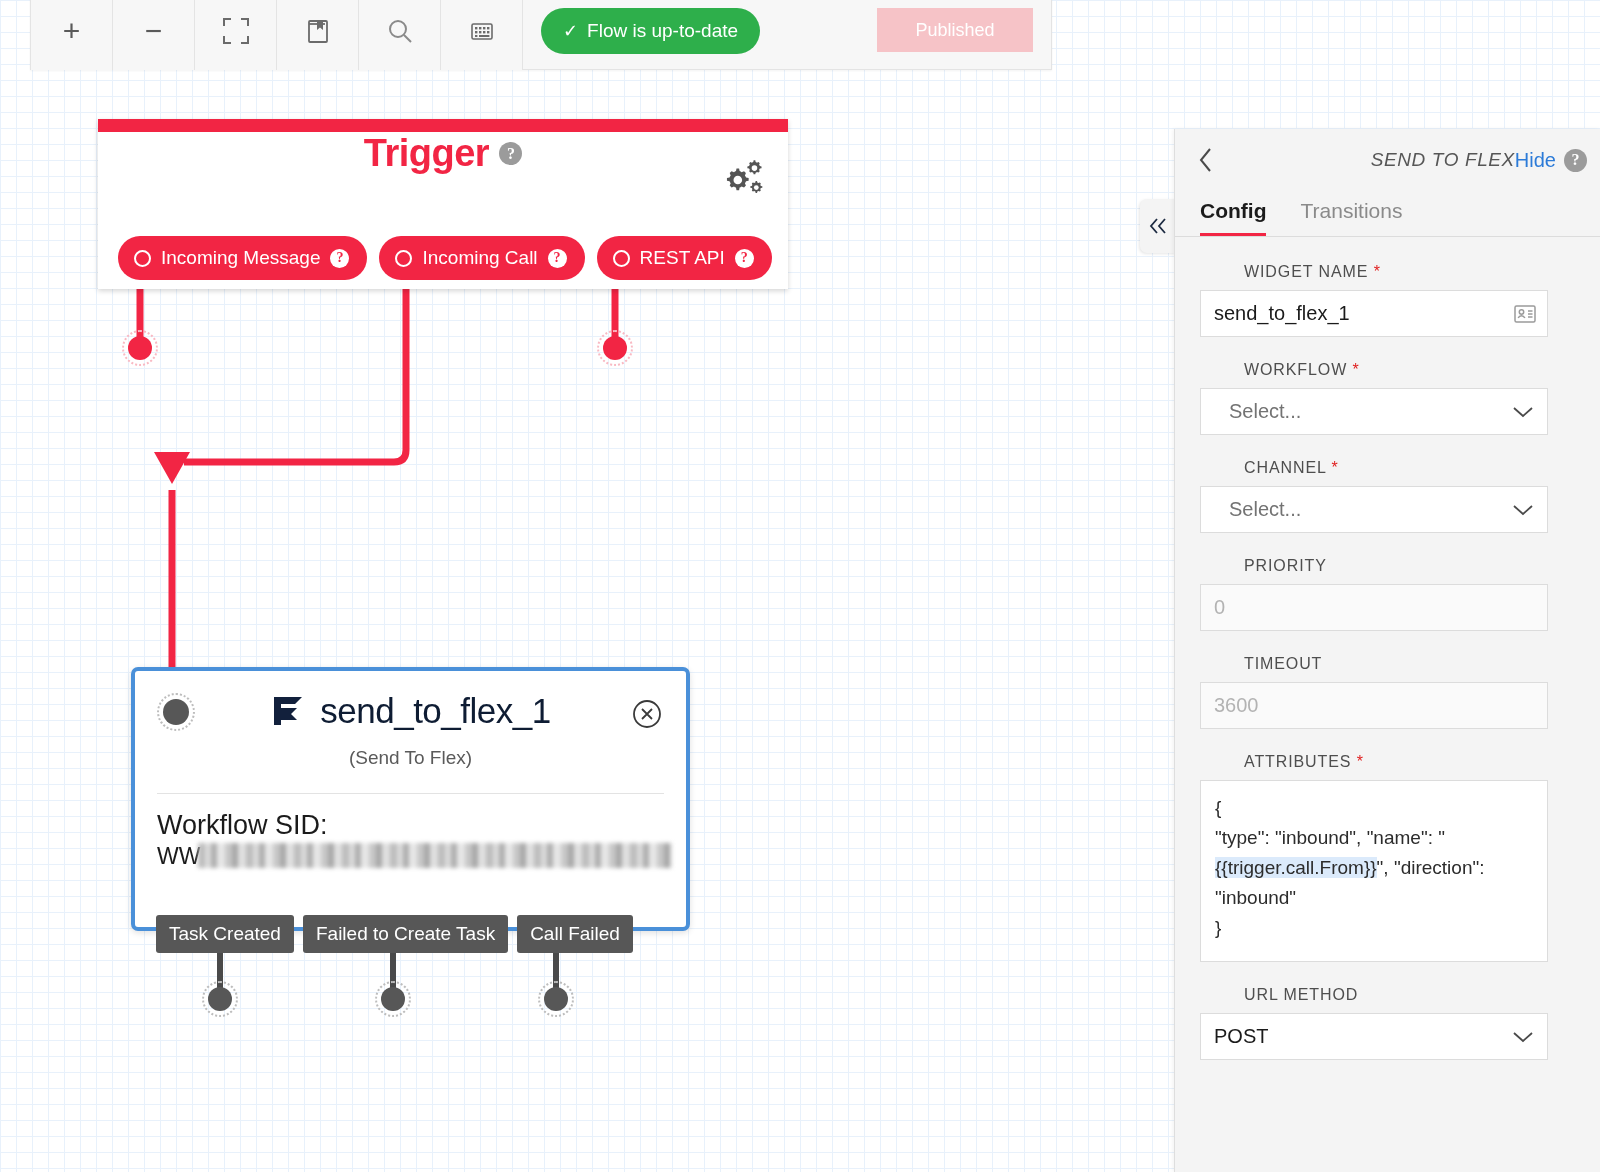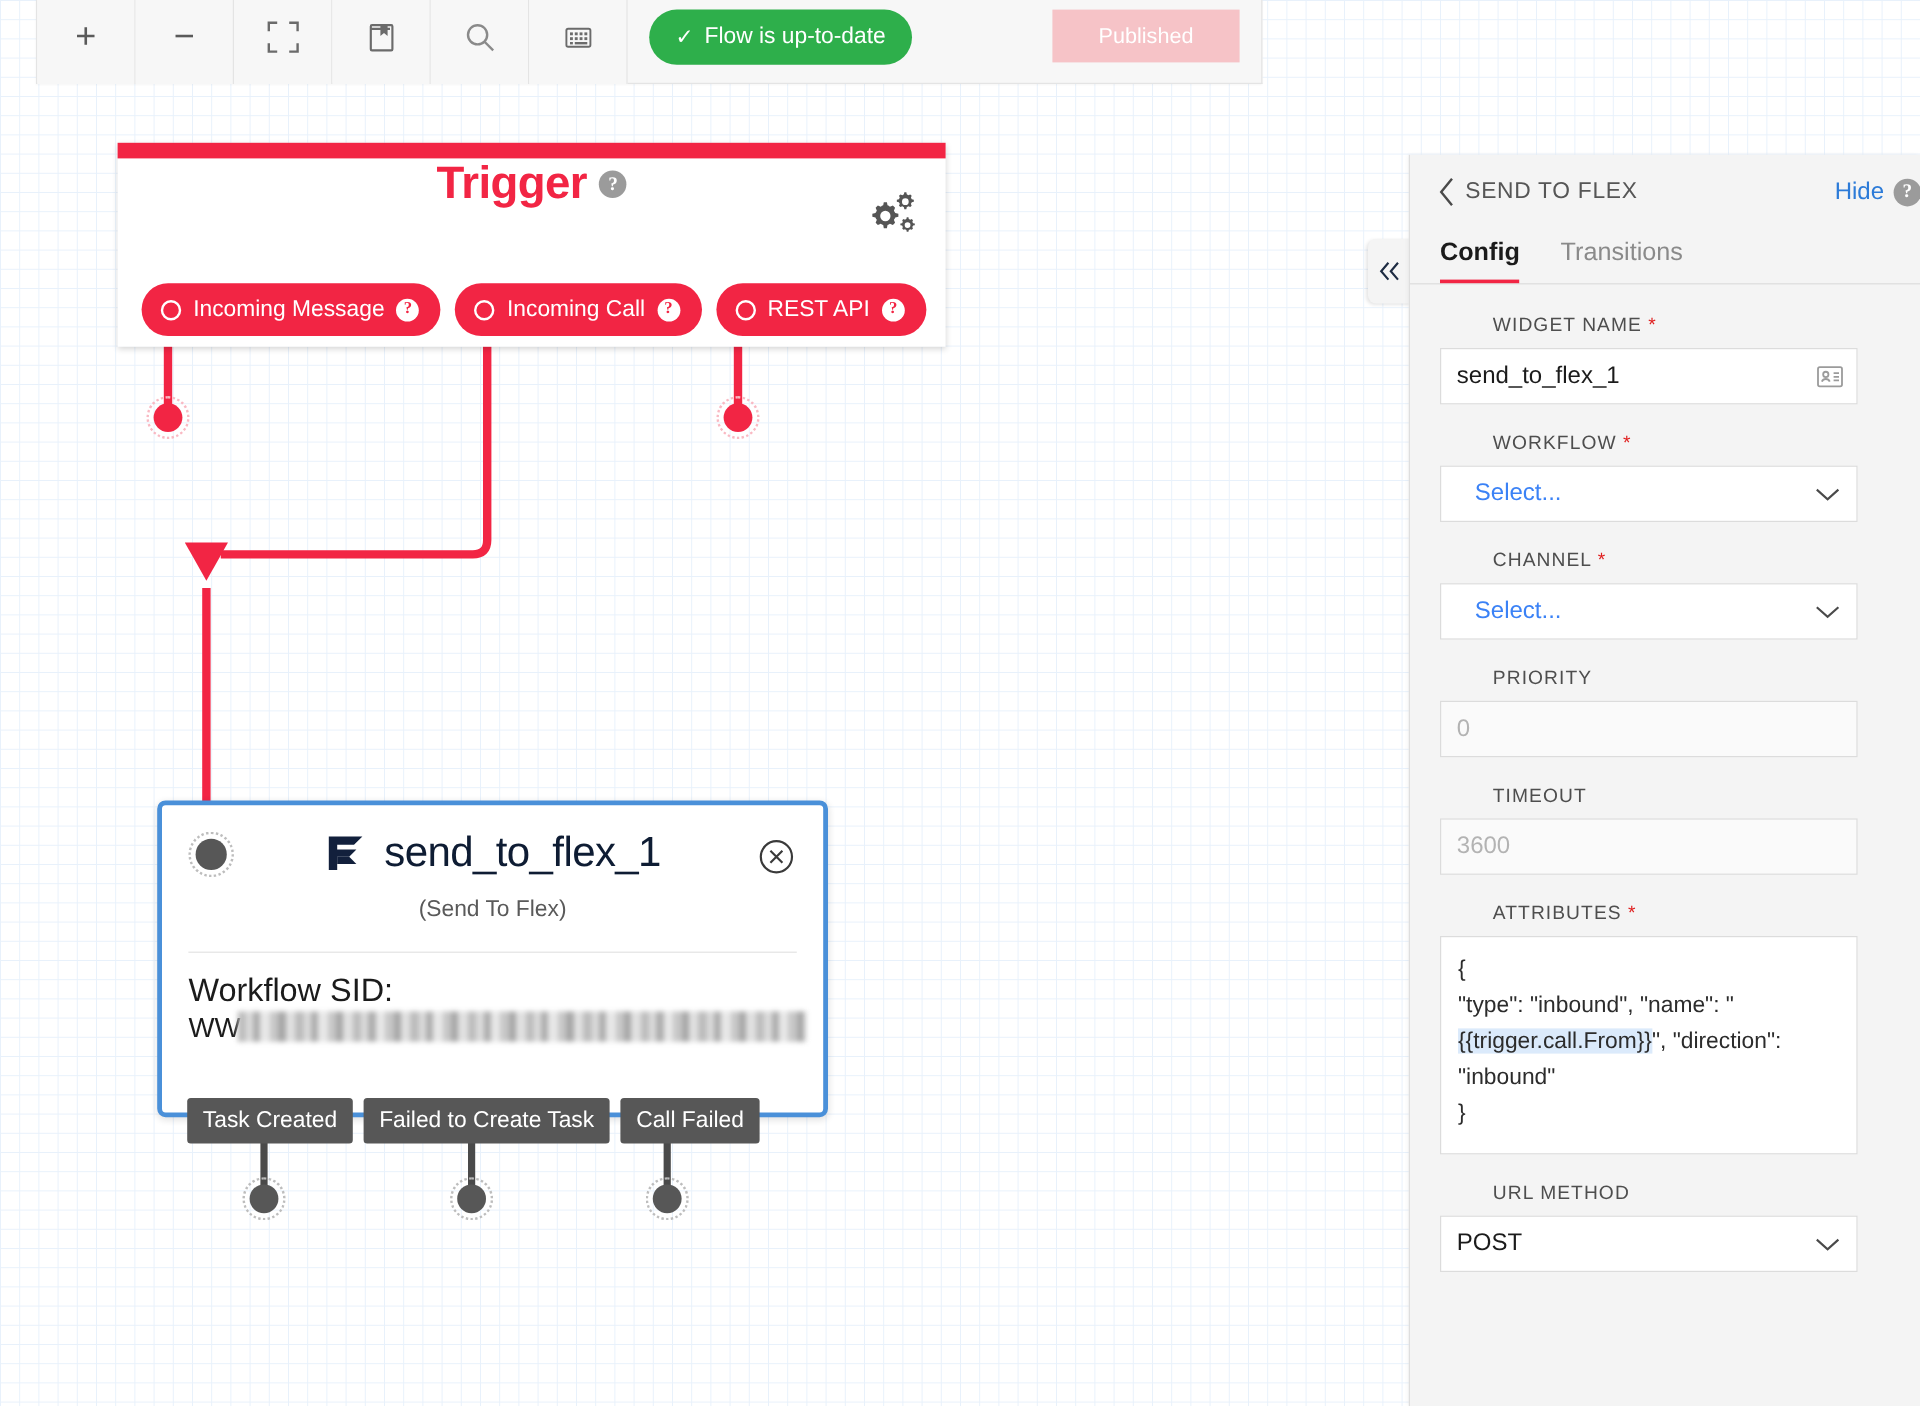--- a/index.html
+++ b/index.html
@@ -172,25 +172,26 @@
     background: #f4f4f4;
     border-left: 1px solid #dedede;
     box-shadow: -1px 0 4px rgba(0,0,0,0.06);
   }
   #panel-head {
     position: absolute; left: 0; top: 0; width: 426px; height: 62px;
     display: flex; align-items: center;
   }
   #panel-back { margin-left: 16px; width: 30px; cursor: pointer; color:#4a4a4a; }
   #panel-title {
-    flex: 1; text-align: left; font-size: 19px; color: #565656;
+    flex: 1; text-align: right; font-size: 19px; color: #565656;
     letter-spacing: 0.6px;
+    font-style: italic;
   }
   #panel-hide {
-    display: flex; align-items: flex-start; gap: 8px;
+    margin-right: 14px; display: flex; align-items: flex-start; gap: 8px;
   }
   #hide-link { color: #2c7bd8; font-size: 20px; cursor: pointer; }
   #panel-tabs {
     position: absolute; left: 0; top: 62px; width: 426px; height: 46px;
     display: flex; align-items: flex-end; padding-left: 25px; gap: 34px;
     border-bottom: 1px solid #dcdcdc;
   }
   .tab {
     padding-bottom: 10px; font-size: 21px; color: #8a8a8a; cursor: pointer;
     border-bottom: 3px solid transparent;
@@ -207,21 +208,21 @@
     font-size: 16px; color: #4e4e4e; letter-spacing: 0.9px; margin-left: 44px;
   }
   .req { color: #e02020; }
   .fld-input {
     width: 348px; height: 47px; background: #ffffff;
     border: 1px solid #dcdcdc;
     display: flex; align-items: center; padding: 0 13px;
     font-size: 20px; color: #1b1b1b; cursor: text;
     position: relative;
   }
-  .fld-input.placeholder { color: #3b82f6; padding-left: 28px; }
+  .fld-input.placeholder { color: #737373; padding-left: 28px; }
   .fld-input.select { cursor: pointer; justify-content: space-between; }
   .fld-input.disabled { background: #fafafa; color: #b3b3b3; }
   .chev { color: #4a4a4a; flex: 0 0 auto; }
   #widget-name-icon { position: absolute; right: 11px; top: 13px; color: #9b9b9b; }
   #attrs-box {
     width: 348px; height: 182px; background: #ffffff;
     border: 1px solid #dcdcdc;
     padding: 12px 14px; overflow: hidden;
     font-size: 19px; color: #2c2c2c; line-height: 30px;
     cursor: text; white-space: pre-wrap; word-break: break-word;

